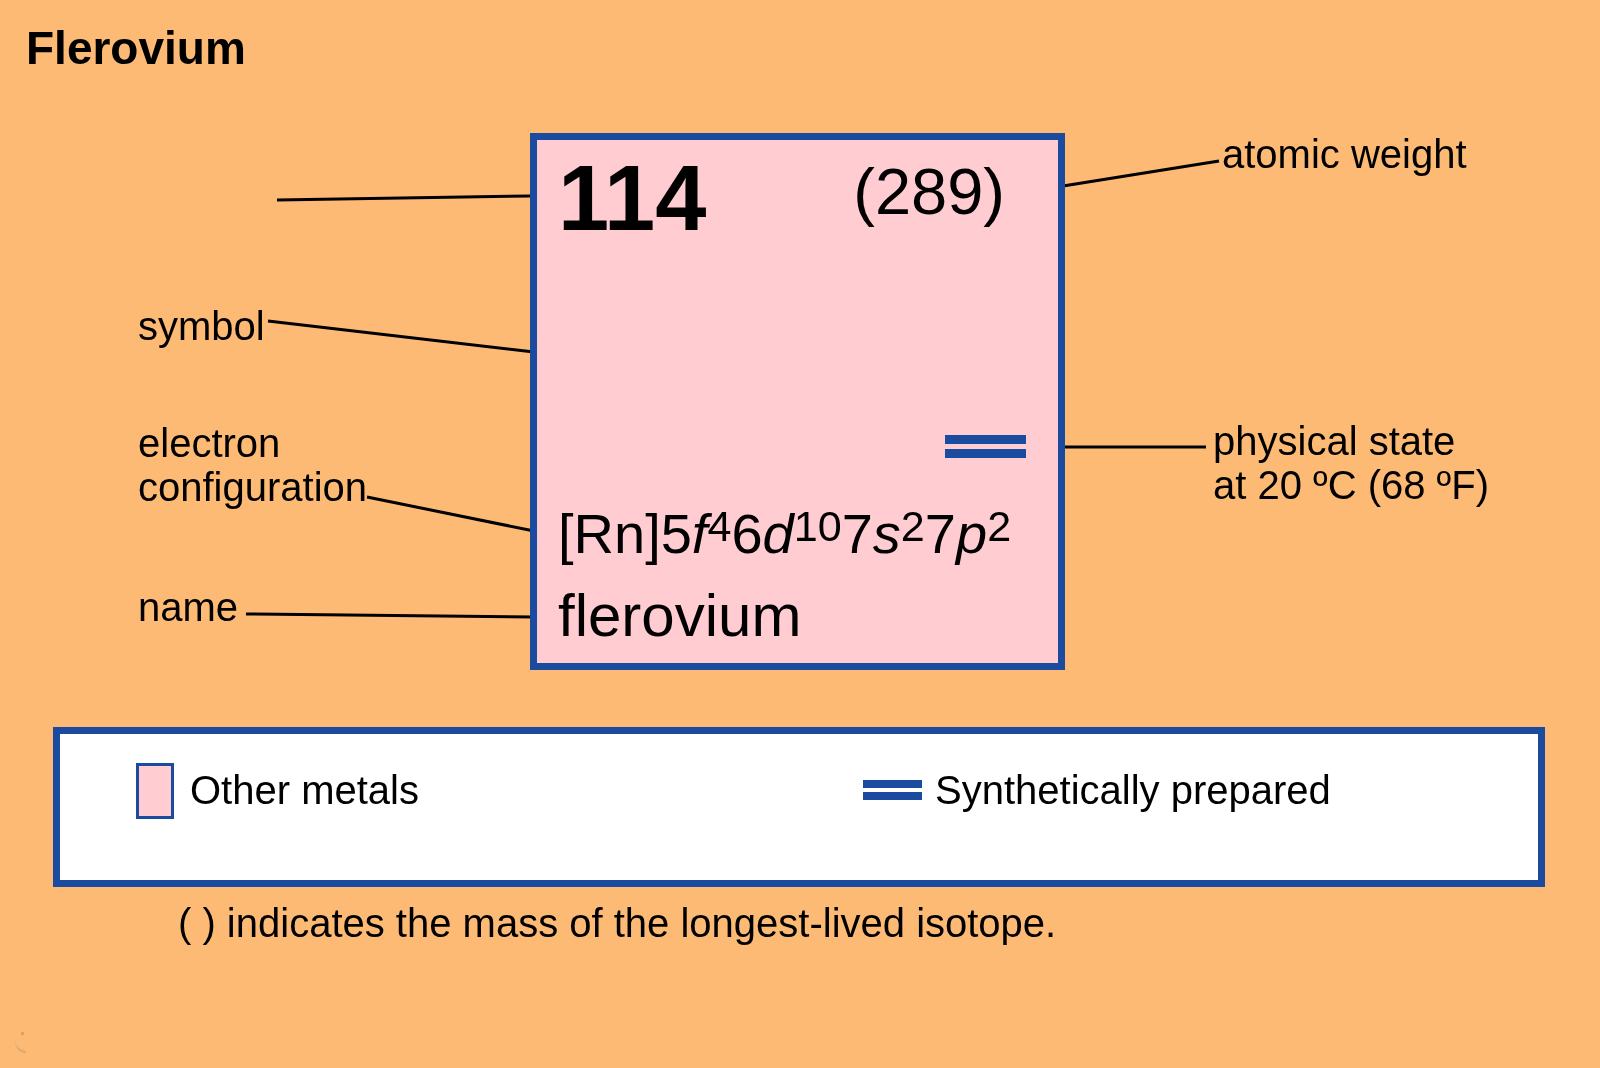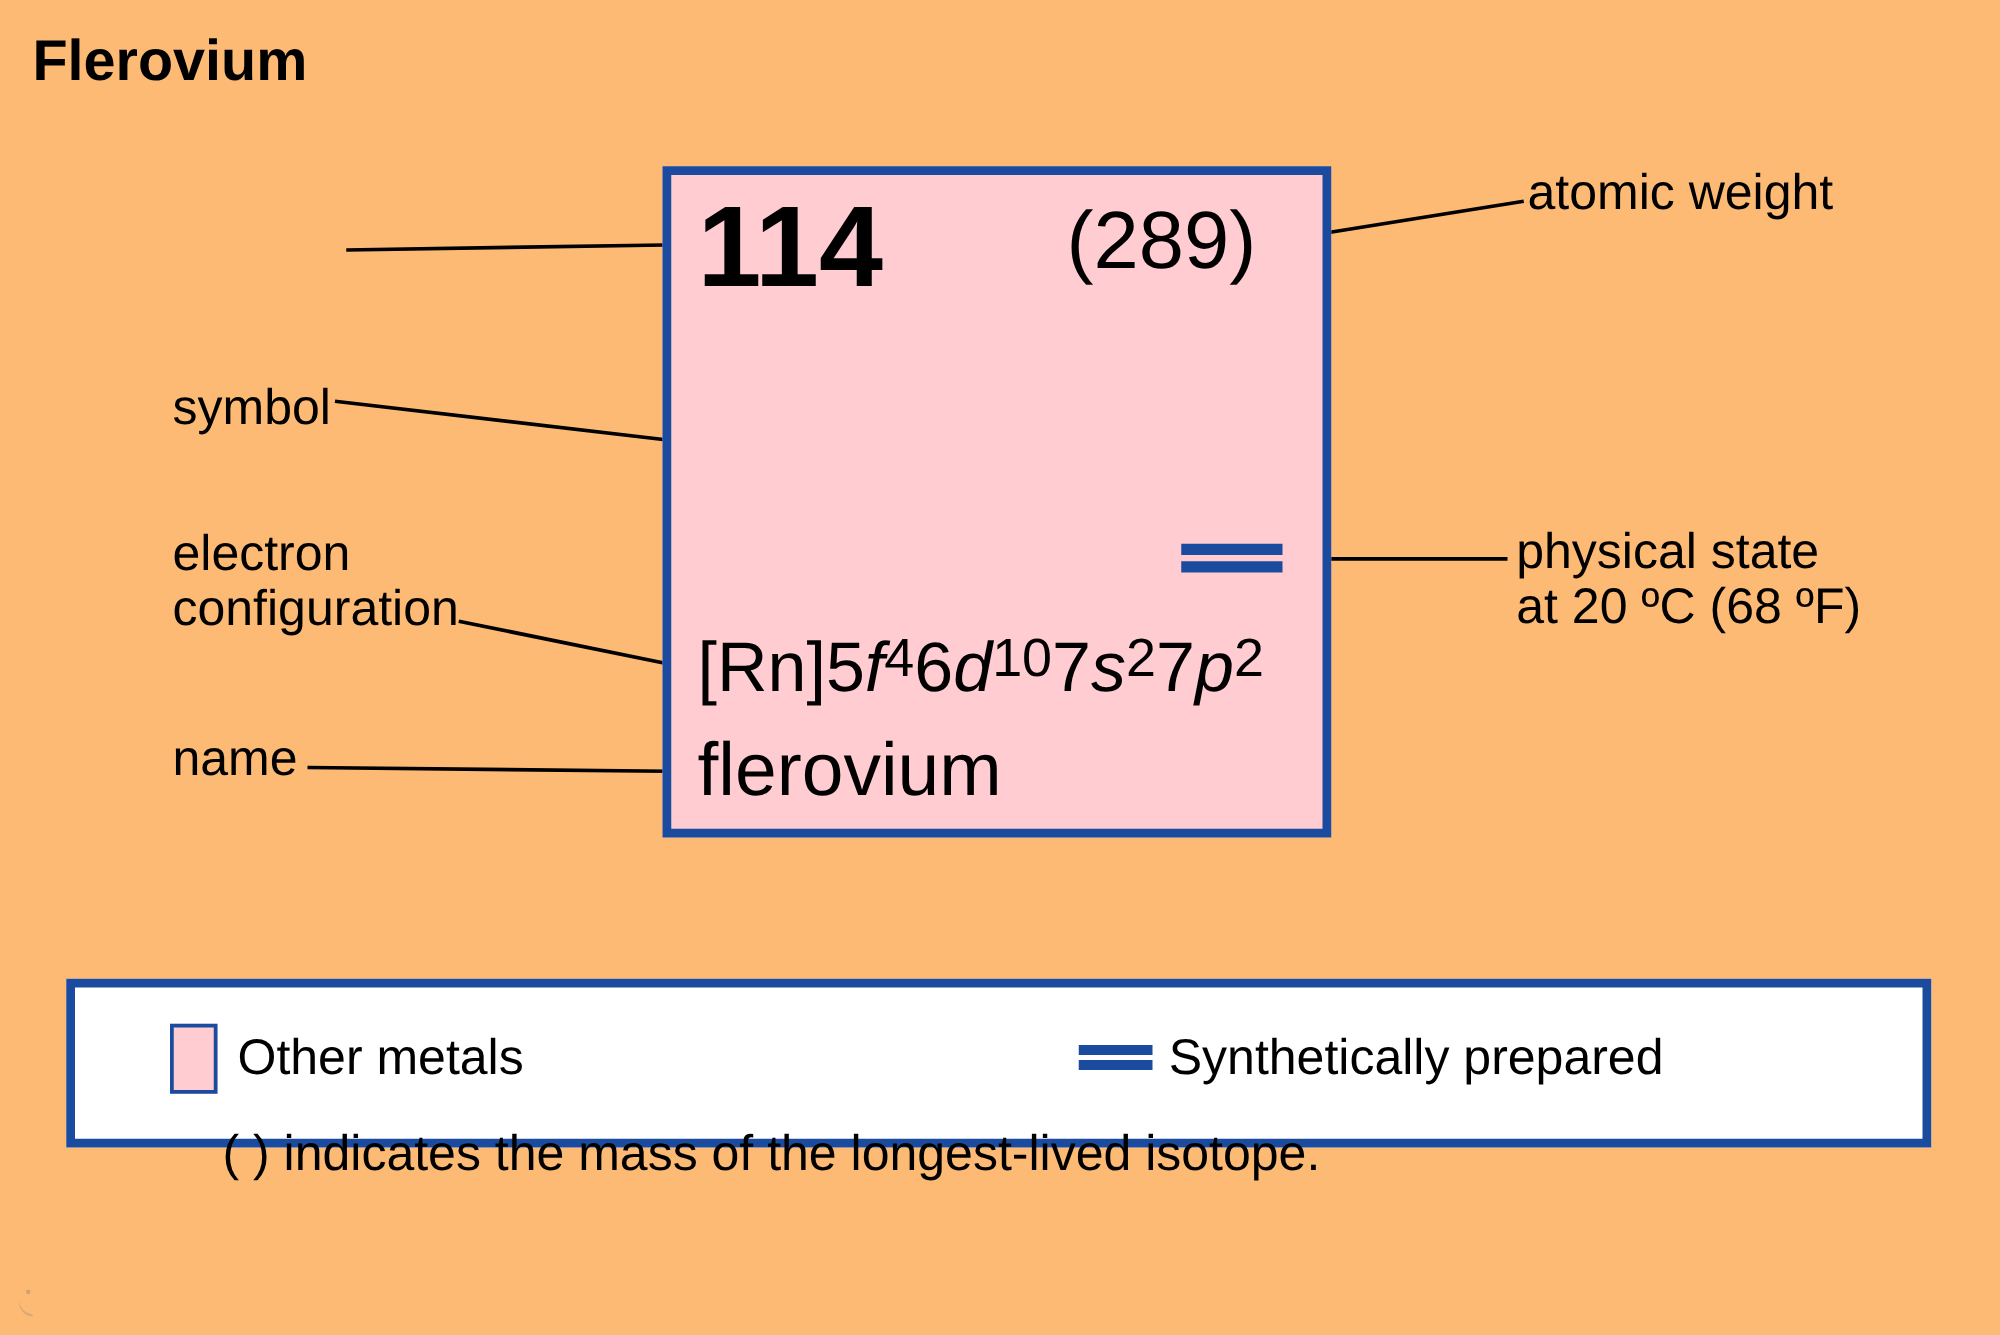--- a/index.html
+++ b/index.html
@@ -39,21 +39,21 @@
   .card-name{position:absolute;left:21px;top:446px;font-size:60px;line-height:1;}
 
   
   .dbl{position:absolute;}
   .dbl .bar{background:var(--accent-blue);}
   .card-dbl{left:408px;top:295px;}
   .card-dbl .bar{width:81px;height:9px;}
   .card-dbl .bar + .bar{margin-top:5px;}
 
   
-  .legend-box{position:absolute;left:53px;top:783px;width:1492px;height:135px;
+  .legend-box{position:absolute;left:53px;top:727px;width:1492px;height:160px;
     background:#ffffff;border:7px solid var(--accent-blue);}
   .legend-swatch{position:absolute;left:76px;top:29px;width:38px;height:56px;
     background:var(--card-fill);border:3px solid var(--accent-blue);}
   .legend-label{position:absolute;font-size:40px;line-height:1;white-space:nowrap;}
   .lg-other-metals{left:130px;top:36px;}
   .legend-dbl{left:803px;top:46px;}
   .legend-dbl .bar{width:59px;height:8px;}
   .legend-dbl .bar + .bar{margin-top:4px;}
   .lg-synthetic{left:875px;top:36px;}
 

